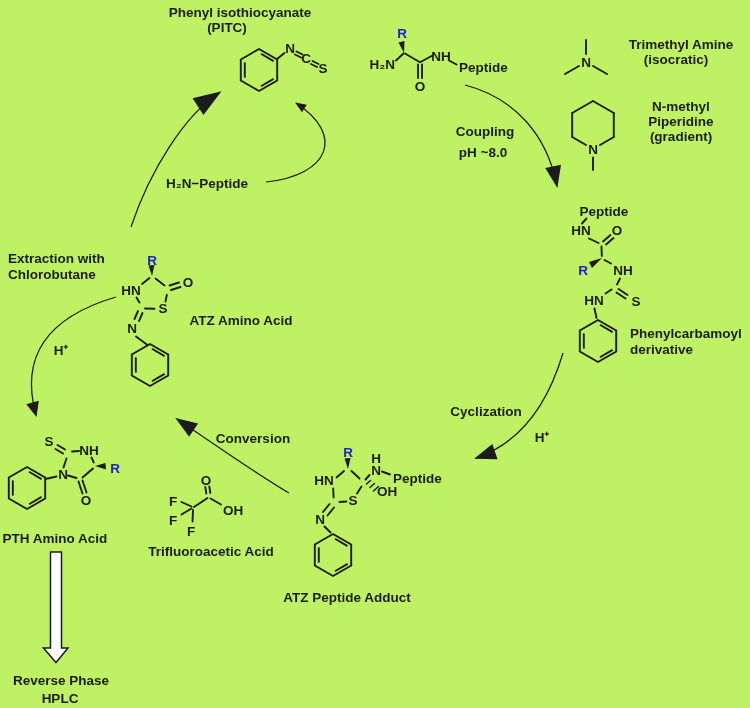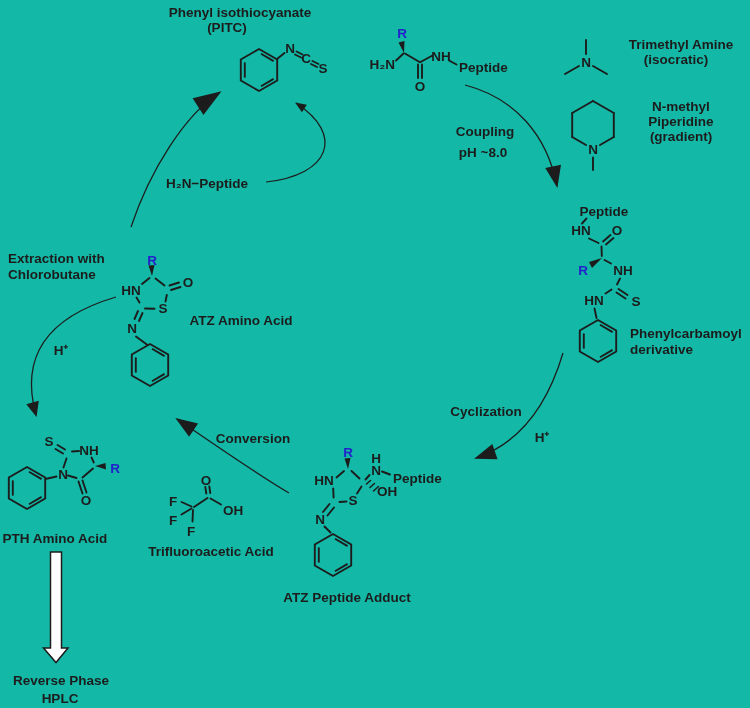--- a/index.html
+++ b/index.html
@@ -1,16 +1,16 @@
 <!DOCTYPE html>
 <html><head>
 <meta charset="utf-8">
 <style>
   html,body{margin:0;padding:0;background:#ffffff;}
-  .stage{position:relative;width:750px;height:708px;background:#14b8a6;overflow:hidden;
+  .stage{position:relative;width:750px;height:708px;background:#bef264;overflow:hidden;
          font-family:"Liberation Sans",sans-serif;}
   svg{position:absolute;left:0;top:0;}
   svg text{font-family:"Liberation Sans",sans-serif;font-weight:bold;font-size:13.5px;
            fill:#1c1c1c;text-anchor:middle;dominant-baseline:central;}
   svg text.start{text-anchor:start}
   svg text.end{text-anchor:end}
   svg text.blue{fill:#2323cb}
   .bond{stroke:#1c1c1c;stroke-width:1.9;fill:none;stroke-linecap:round}
   .thin{stroke-width:1.5}
   .arrow{stroke:#1c1c1c;stroke-width:1.25;fill:none}

